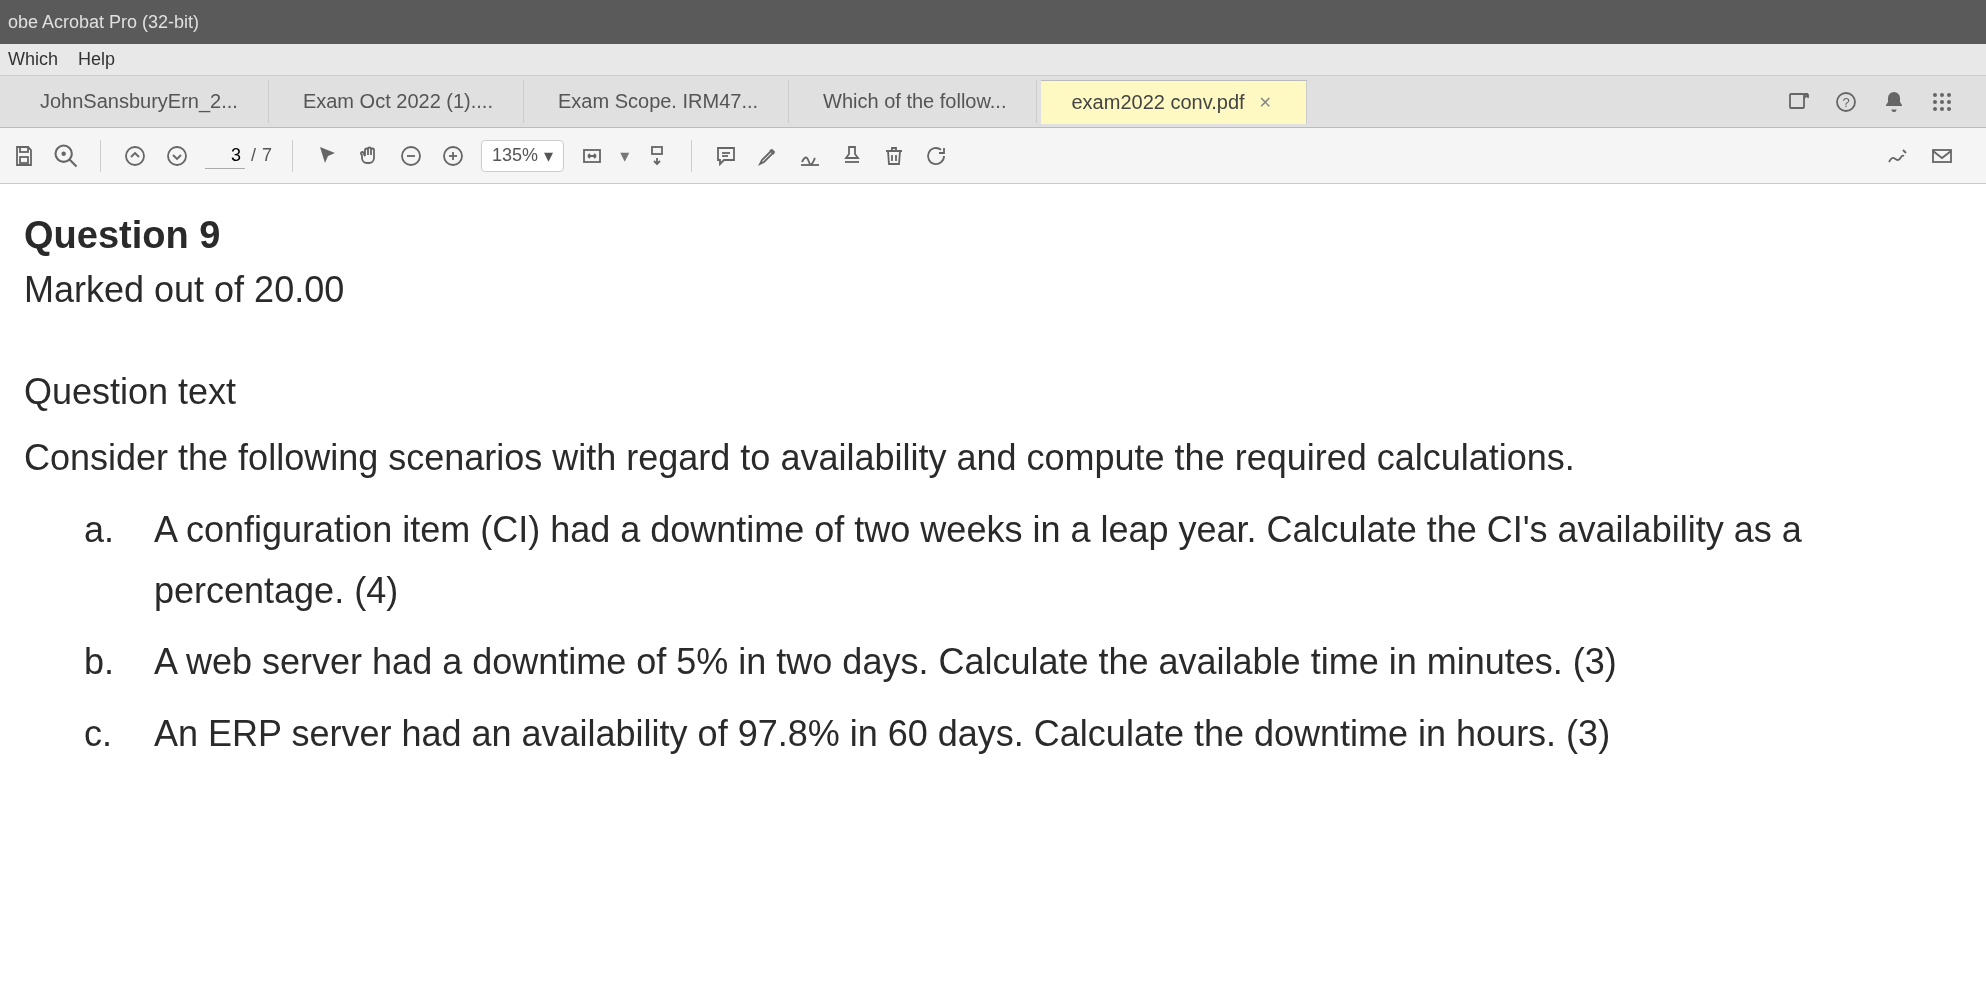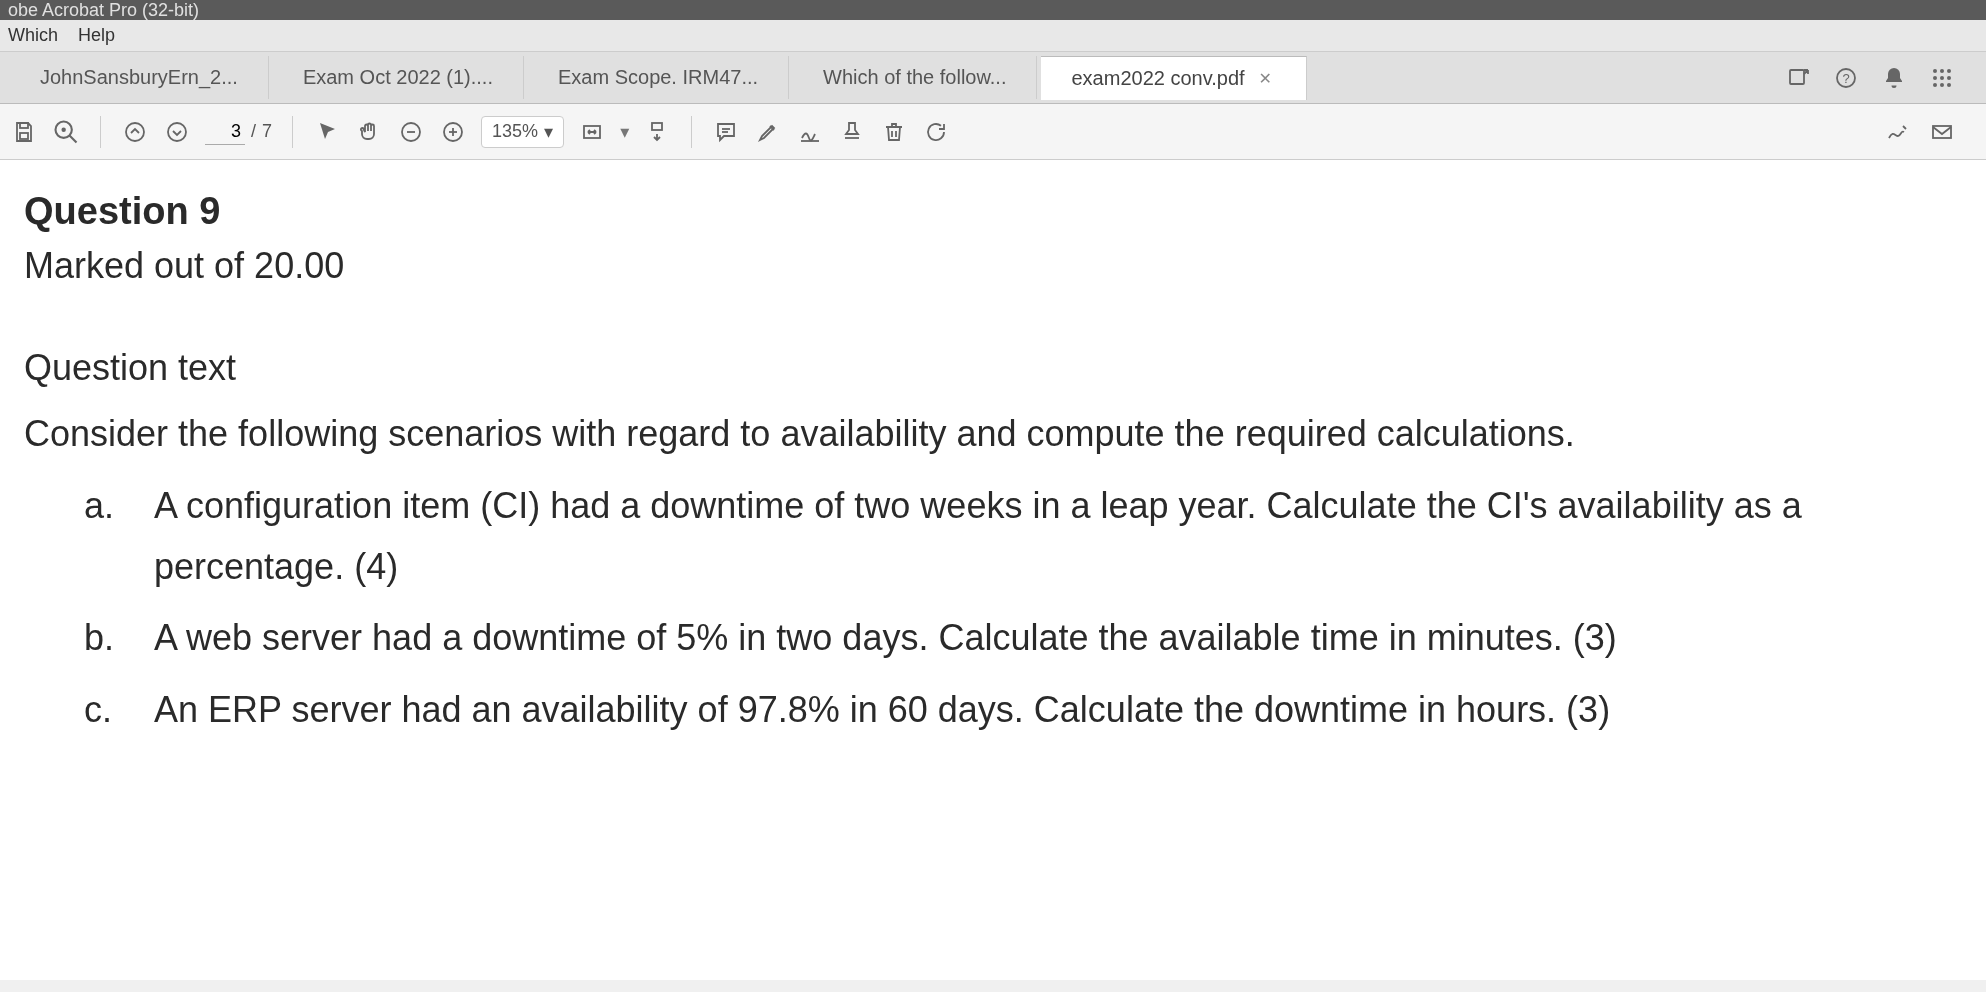--- a/index.html
+++ b/index.html
@@ -8,21 +8,21 @@
       background: #f0f0f0;
       width: 1986px;
       height: 992px;
       overflow: hidden;
     }
     .titlebar {
       background: #5a5a5a;
       color: #e0e0e0;
       padding: 4px 8px;
       font-size: 18px;
-      height: 20px;
+      height: 44px;
       display: flex;
       align-items: center;
     }
     .menubar {
       background: #e8e8e8;
       padding: 4px 8px;
       font-size: 18px;
       color: #333;
       height: 32px;
       display: flex;
@@ -45,21 +45,21 @@
       font-size: 20px;
       color: #555;
       border-right: 1px solid #ccc;
       cursor: pointer;
       white-space: nowrap;
       display: flex;
       align-items: center;
       gap: 10px;
     }
     .tab.active {
-      background: #ffffff;
+      background: #fef9c3;
       color: #444;
       border-top: 1px solid #bbb;
     }
     .tab .close {
       color: #888;
       font-size: 16px;
       padding: 0 4px;
     }
     .tabbar-right {
       margin-left: auto;

